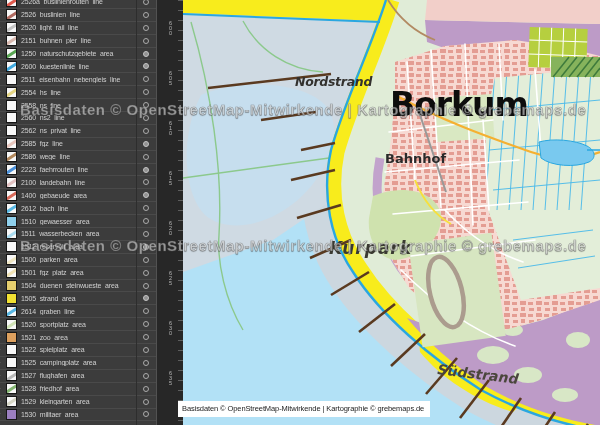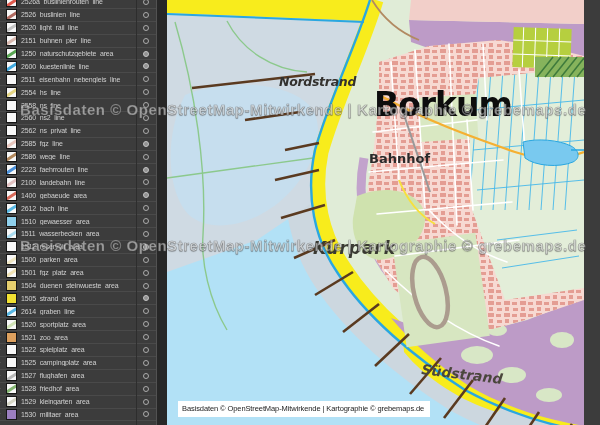--- a/index.html
+++ b/index.html
@@ -18,21 +18,21 @@
   .target{width:6px;height:6px;border:1px solid #ababab;border-radius:50%;margin-right:7px;margin-left:2px;flex:none;box-sizing:border-box}
   .target.filled{background:#929292;border-color:#c4c4c4}
   #col-divider{position:absolute;left:136px;top:0;bottom:0;width:1px;background:#2d2d2d}
   
   #ruler{position:absolute;left:156px;top:0;width:27px;height:425px;background:#272727;border-left:1px solid #525252;box-sizing:border-box}
   #ruler::after{content:"";position:absolute;right:0;top:0;bottom:0;width:5px;
     background:repeating-linear-gradient(to bottom,#5e5e5e 0 1px,rgba(0,0,0,0) 1px 10px)}
   .rlabel{position:absolute;left:10px;writing-mode:vertical-rl;text-orientation:upright;
     font-size:5.5px;letter-spacing:-1px;color:#b8b8b8;line-height:1}
   
-  #map{position:absolute;left:167px;top:0;width:417px;height:425px;background:#b2e1f6}
+  #map{position:absolute;left:183px;top:0;width:417px;height:425px;background:#b2e1f6}
   #map svg{position:absolute;left:0;top:0}
   .maplabel{font-family:"DejaVu Sans",sans-serif}
   
   #attribution{position:absolute;left:178px;top:401px;height:16px;background:#fff;color:#1c1c1c;
     font-size:7.5px;line-height:16px;padding:0 6px 0 4px;white-space:nowrap;z-index:40;letter-spacing:-0.1px}
   .watermark{position:absolute;left:20px;width:585px;white-space:nowrap;pointer-events:none;z-index:60;
     font:bold 15px "Liberation Sans",sans-serif;letter-spacing:0.55px;
     color:rgba(238,238,238,0.55);-webkit-text-stroke:0.5px rgba(75,75,75,0.55);
     text-shadow:0 1px 1px rgba(55,55,55,0.35)}
   #wm1{top:101px} #wm2{top:237px}

